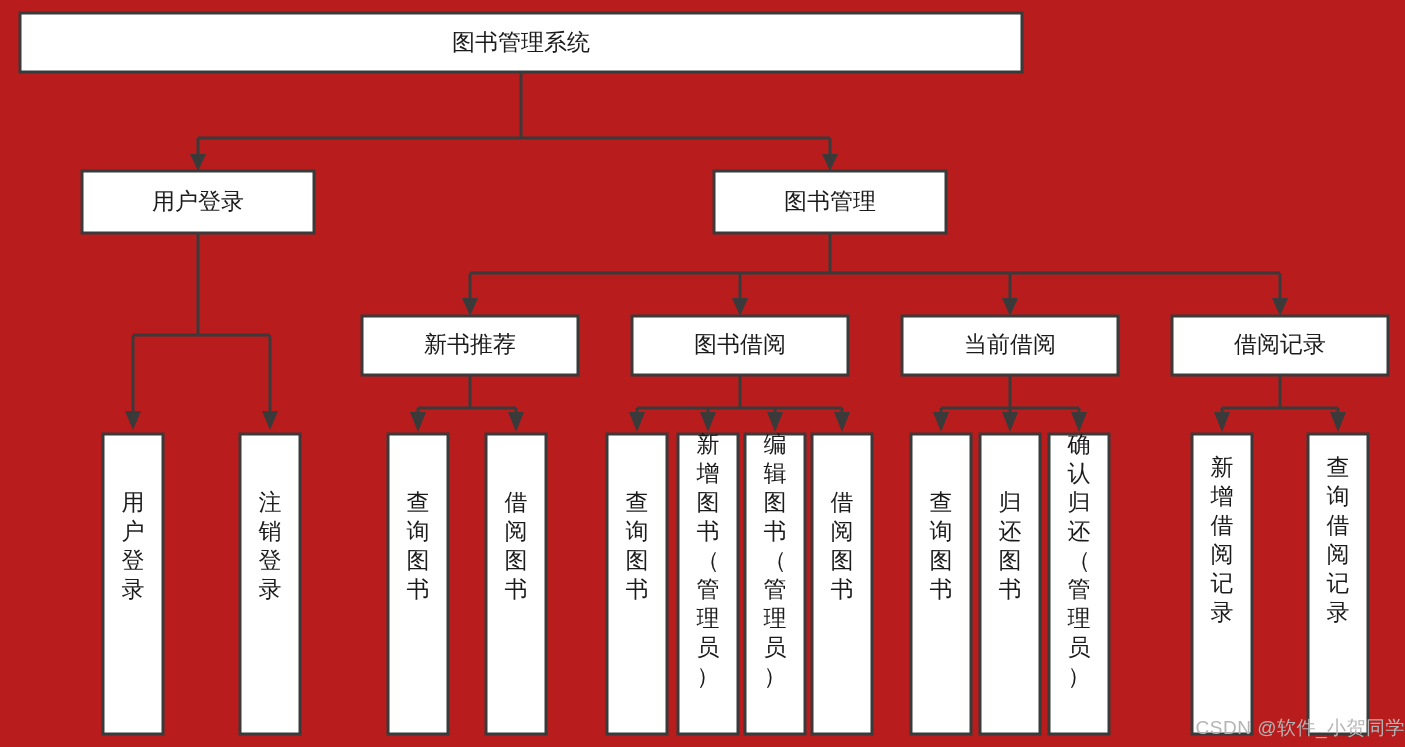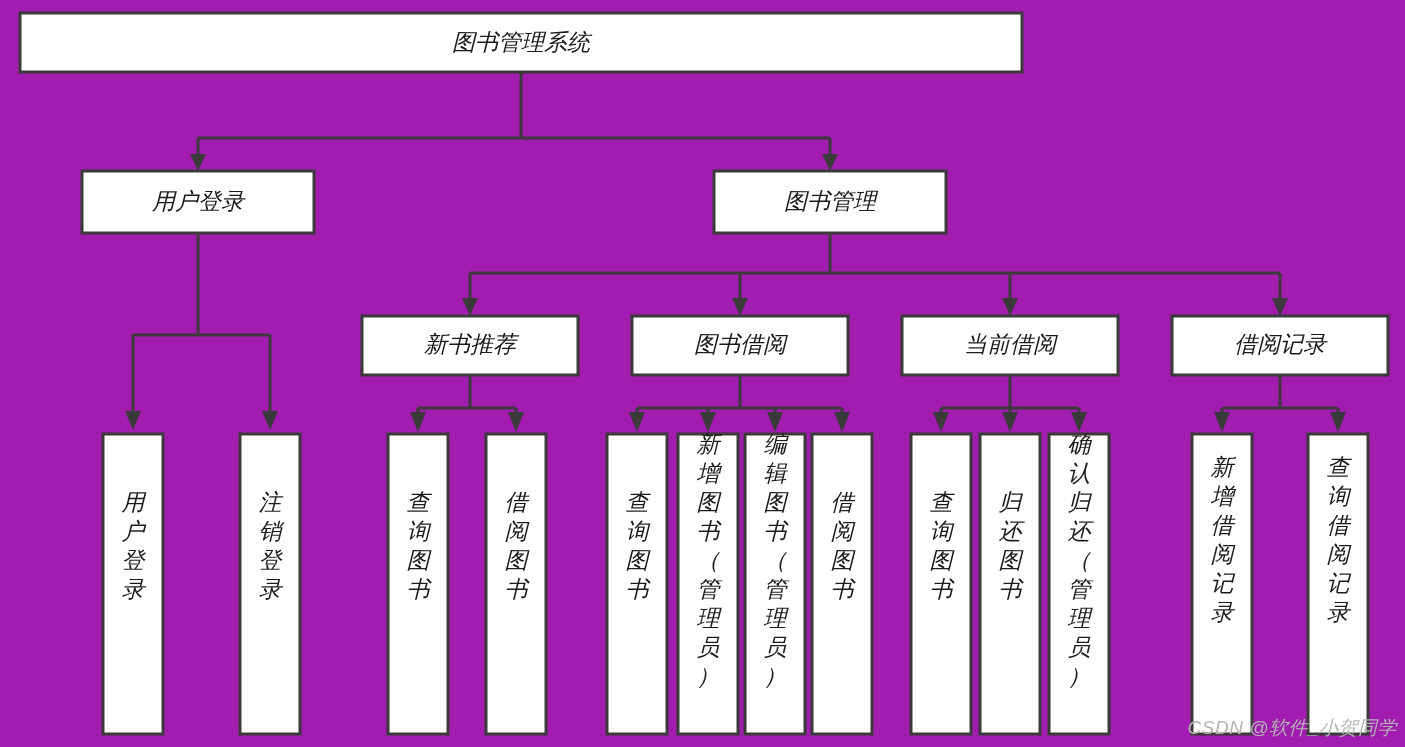--- a/index.html
+++ b/index.html
@@ -8,23 +8,22 @@
     padding: 0;
     background: #ffffff;
   }
   body {
     font-family: "Liberation Sans", "DejaVu Sans", sans-serif;
   }
   #diagram-root {
     position: relative;
     width: 1405px;
     height: 747px;
-    background: #a21caf;
+    background: #b91c1c;
     overflow: hidden;
-    font-style: italic;
   }
   svg#tree-svg {
     position: absolute;
     top: 0;
     left: 0;
     width: 1405px;
     height: 747px;
     display: block;
   }
   .node-rect {
@@ -50,21 +49,21 @@
     dominant-baseline: middle;
   }
   .node-label-v {
     font-family: "Liberation Sans", "DejaVu Sans", sans-serif;
     font-size: 23px;
     fill: #1b1b1b;
     text-anchor: middle;
   }
   .watermark {
     position: absolute;
-    right: 8px;
+    right: 0;
     bottom: 6px;
     font-family: "Liberation Sans", "DejaVu Sans", sans-serif;
     font-size: 19px;
     color: #b4b4b4;
     letter-spacing: 0.5px;
     white-space: nowrap;
     pointer-events: none;
   }
 </style>
 </head>

